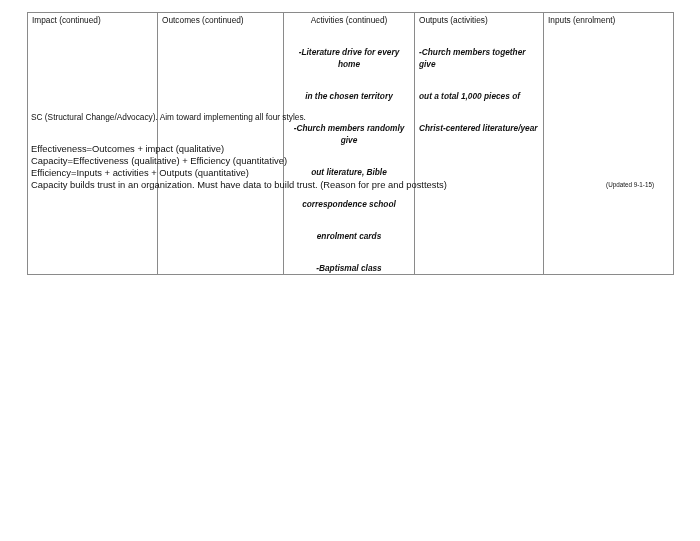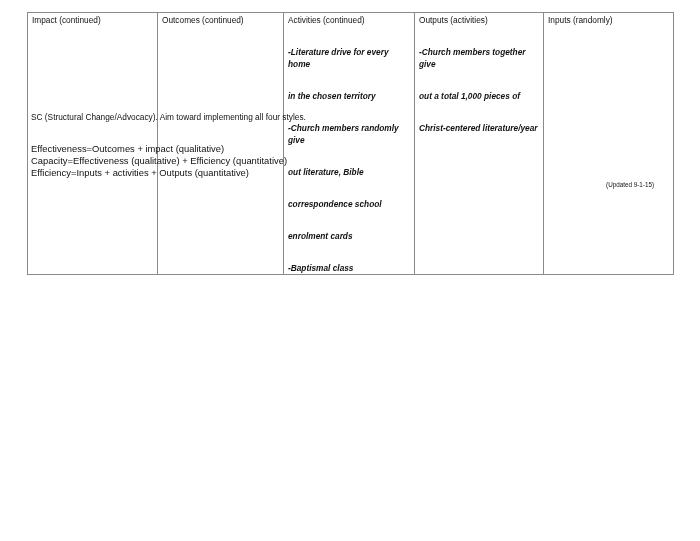--- a/index.html
+++ b/index.html
@@ -3,21 +3,21 @@
 <meta charset="utf-8">
 <style>
   html, body { margin: 0; padding: 0; background: #ffffff; }
   body { width: 700px; height: 541px; position: relative; overflow: hidden;
          font-family: "Liberation Sans", sans-serif; color: #111; }
   .tbl { position: absolute; left: 27px; top: 12px; border-collapse: collapse; }
   .tbl td { border: 1px solid #8a8a8a; vertical-align: top; padding: 1px 4px 0 4px;
             font-size: 8.3px; line-height: 12px; height: 86px; }
   .tbl td.c1 { width: 121px; margin-top: 30px; }
   .tbl td.c2 { width: 117px; }
-  .tbl td.c3 { width: 122px; }
+  .tbl td.c3 { width: 122px; text-align: center; }
   .tbl td.c4 { width: 120px; }
   .tbl td.c5 { width: 121px; }
   .hdr { display: block; }
   .it { display: block; font-style: italic; font-weight: bold; margin-top: 20px; }
   .note { position: absolute; left: 31px; top: 111px; width: 640px;
           font-size: 8.3px; line-height: 12px; }
   .formulas { position: absolute; left: 31px; top: 143px; width: 640px;
               font-size: 9.4px; line-height: 12px; }
   .formulas div { white-space: nowrap; }
   .updated { position: absolute; right: 46px; top: 181px; font-size: 6.3px; }
@@ -44,29 +44,30 @@
       <span class="it">enrolment cards</span>
       <span class="it">-Baptismal class</span>
     </td>
     <td class="c4">
       <span class="hdr">Outputs (activities)</span>
       <span class="it">-Church members together give</span>
       <span class="it">out a total 1,000 pieces of</span>
       <span class="it">Christ-centered literature/year</span>
     </td>
     <td class="c5">
-      <span class="hdr">Inputs (randomly)</span>
+      <span class="hdr">Inputs (enrolment)</span>
     </td>
   </tr>
 </tbody>
   </table>
 
 <div class="note">
   <div>SC (Structural Change/Advocacy).  Aim toward implementing all four styles.</div>
 </div>
 
 <div class="formulas">
   <div>Effectiveness=Outcomes + impact (qualitative)</div>
   <div>Capacity=Effectiveness (qualitative) + Efficiency (quantitative)</div>
   <div>Efficiency=Inputs + activities + Outputs (quantitative)</div>
+  <div>Capacity builds trust in an organization. Must have data to build trust. (Reason for pre and posttests)</div>
 </div>
 
 <div class="updated">(Updated 9-1-15)</div>
 
 </body></html>

